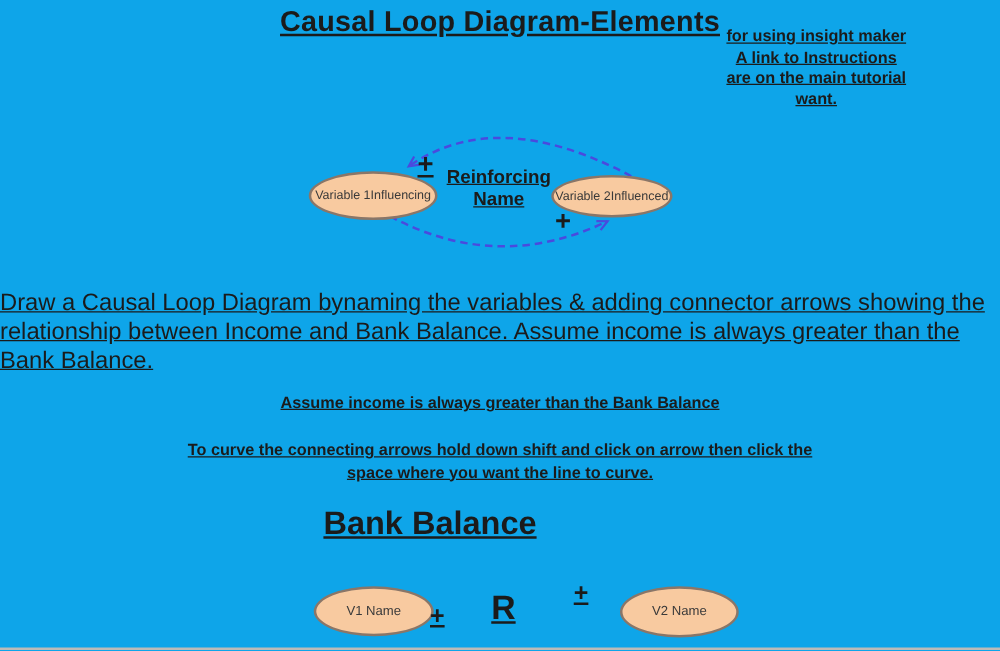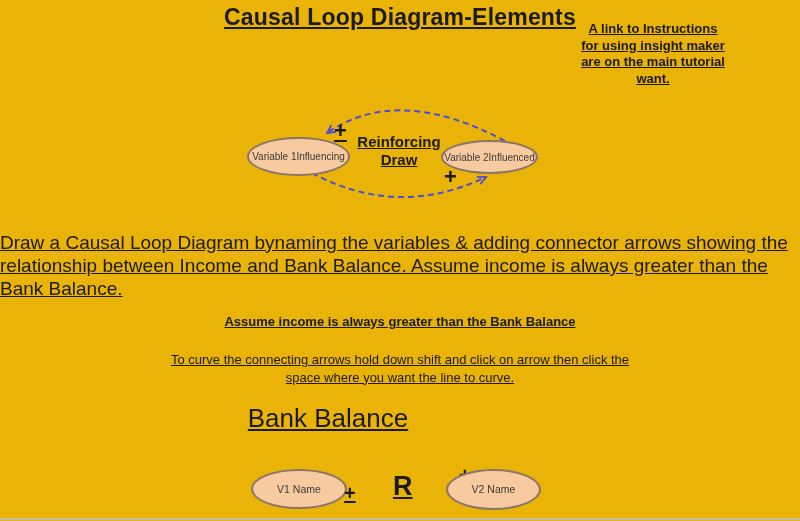--- a/index.html
+++ b/index.html
@@ -1,17 +1,17 @@
 <!DOCTYPE html>
 <html><head>
 <meta charset="utf-8">
 <style>
   html,body{margin:0;padding:0;background:#fff;}
   #canvas{
-    position:relative;width:800px;height:521px;background:#eab308;overflow:hidden;
+    position:relative;width:800px;height:521px;background:#0ea5e9;overflow:hidden;
     font-family:"Liberation Sans",sans-serif;color:#1b1b1b;
   }
   .abs{position:absolute;}
   .u{text-decoration:underline;}
   .nowrap{white-space:nowrap;}
 
   .page-title{
     left:0;top:4px;width:800px;text-align:center;
     font-size:23px;font-weight:bold;letter-spacing:.2px;
   }
@@ -21,63 +21,63 @@
   }
   .node{
     background:#f8caa0;border:2px solid #8a7668;border-radius:50%;
     display:flex;flex-direction:row;align-items:center;justify-content:center;
     font-size:10px;line-height:13px;color:#3a3a3a;text-align:center;
     box-sizing:border-box;
   }
   #node-var1{left:247px;top:137px;width:103px;height:39px;}
   #node-var2{left:441px;top:140px;width:97px;height:34px;}
   #node-v1{left:251px;top:469px;width:96px;height:40px;font-size:10.5px;}
-  #node-v2{left:446px;top:469px;width:95px;height:41px;font-size:10.5px;}
+  #node-v2{left:496px;top:469px;width:95px;height:41px;font-size:10.5px;}
 
   .loop-label{
     left:348px;top:133px;width:102px;text-align:center;
     font-size:15px;font-weight:bold;line-height:18px;
   }
   .plus{font-size:22px;font-weight:bold;line-height:20px;}
   #plus-top{left:334px;top:121px;}
   #plus-bottom{left:444px;top:167px;}
 
   .task-text{
     left:0;top:231px;width:800px;text-align:left;
     font-size:19px;line-height:23px;font-weight:normal;
   }
   .hint-assume{
     left:0;top:314px;width:800px;text-align:center;
     font-size:13px;font-weight:bold;
   }
   .hint-curve{
     left:0;top:351px;width:800px;text-align:center;
-    font-size:13px;font-weight:normal;line-height:17.5px;
+    font-size:13px;font-weight:bold;line-height:17.5px;
   }
   .section-heading{
-    left:0;top:403px;width:656px;text-align:center;
-    font-size:26px;font-weight:normal;
+    left:16px;top:403px;width:656px;text-align:center;
+    font-size:26px;font-weight:bold;
   }
   #plus-left-b{left:344px;top:483px;font-size:20px;}
   #plus-right-b{left:459px;top:465px;font-size:20px;}
   #r-label{left:393px;top:472px;font-size:27px;font-weight:bold;line-height:28px;}
 
   #connector-svg{left:0;top:0;width:800px;height:521px;pointer-events:none;}
   .bottom-rule{left:0;top:518px;width:800px;height:2px;background:#bdbbb8;}
 </style>
 </head>
 <body>
 
 <div id="canvas">
 
   <div class="abs page-title u">Causal Loop Diagram-Elements</div>
 
   <div class="abs note-box">
+    <div class="u nowrap">for using insight maker</div>
     <div class="u nowrap">A link to Instructions</div>
-    <div class="u nowrap">for using insight maker</div>
     <div class="u nowrap">are on the main tutorial</div>
     <div class="u nowrap">want.</div>
   </div>
 
   <svg id="connector-svg" class="abs" viewBox="0 0 800 521" xmlns="http://www.w3.org/2000/svg">
     <defs>
       <marker id="openArrow" markerWidth="12" markerHeight="12" refX="9" refY="5" orient="auto" markerUnits="userSpaceOnUse">
         <path d="M1,1 L9,5 L1,9" fill="none" stroke-width="1.8" stroke="#4a4ade"></path>
       </marker>
     </defs>
@@ -90,21 +90,21 @@
     <div>Influencing</div>
   </div>
 
   <div id="node-var2" class="abs node">
     <div>Variable 2</div>
     <div>Influenced</div>
   </div>
 
   <div class="abs loop-label">
     <div class="u nowrap">Reinforcing</div>
-    <div class="u nowrap">Draw</div>
+    <div class="u nowrap">Name</div>
   </div>
 
   <div id="plus-top" class="abs plus u">+</div>
   <div id="plus-bottom" class="abs plus">+</div>
 
   <div class="abs task-text">
     <div class="u nowrap">Draw a Causal Loop Diagram bynaming the variables &amp; adding connector arrows showing the</div>
     <div class="u nowrap">relationship between Income and Bank Balance. Assume income is always greater than the</div>
     <div class="u nowrap">Bank Balance.</div>
   </div>

